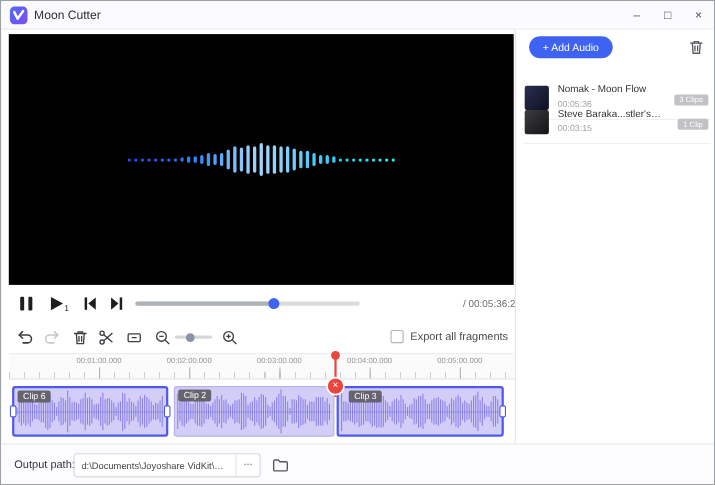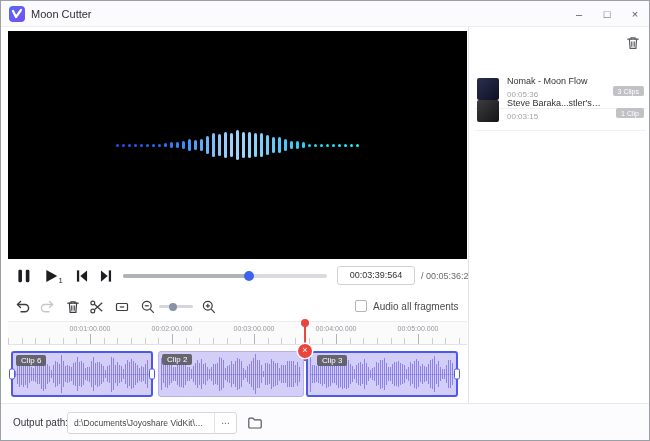--- a/index.html
+++ b/index.html
@@ -174,21 +174,20 @@
   <div class="icnbtn" style="left:96px; top:266px;">
     <svg viewBox="0 0 16 16" fill="currentColor">
         <path d="M3.5 3 L9.5 8 L3.5 13 Z"></path>
         <rect x="10.5" y="3" width="2" height="10"></rect>
       </svg>
   </div>
   <div class="seek">
     <div class="played"></div>
     <div class="thumb"></div>
   </div>
-  <div class="timebox">00:03:39:564</div>
   <div class="totaltime">/ 00:05:36:274</div>
 
   <div class="tool" style="left:14px; top:298px;">
     <svg viewBox="0 0 16 16" fill="none" stroke="currentColor" stroke-width="1.4" stroke-linecap="round" stroke-linejoin="round">
         <path d="M5.5 2.5 L2.5 5.5 L5.5 8.5"></path>
         <path d="M2.5 5.5 H10 a3.6 3.6 0 0 1 0 7.2 H6"></path>
       </svg>
   </div>
   <div class="tool disabled" style="left:38px; top:298px;">
     <svg viewBox="0 0 16 16" fill="none" stroke="currentColor" stroke-width="1.4" stroke-linecap="round" stroke-linejoin="round">
@@ -228,21 +227,21 @@
     <div class="thumb"></div>
   </div>
   <div class="tool" style="left:200px; top:298px;">
     <svg viewBox="0 0 16 16" fill="none" stroke="currentColor" stroke-width="1.2">
         <circle cx="6.8" cy="6.8" r="4.4"></circle>
         <path d="M10.2 10.2 L13.8 13.8"></path>
         <path d="M4.8 6.8 h4 M6.8 4.8 v4"></path>
       </svg>
   </div>
   <div class="checkbox"></div>
-  <div class="mergelabel">Audio all fragments</div>
+  <div class="mergelabel">Export all fragments</div>
 
   <div class="ruler">
     <div class="ticks"></div>
     <div class="majortick" style="left:82px;"></div>
     <div class="majortick" style="left:164px;"></div>
     <div class="majortick" style="left:246px;"></div>
     <div class="majortick" style="left:328px;"></div>
     <div class="majortick" style="left:410px;"></div>
     <div class="ticklabel" style="left:82px;">00:01:00.000</div>
     <div class="ticklabel" style="left:164px;">00:02:00.000</div>
@@ -477,20 +476,21 @@
         <i style="height: 17.9px;"></i>
         <i style="height: 27.1px;"></i>
         <i style="height: 28.9px;"></i>
         <i style="height: 22.8px;"></i>
       </div>
     <div class="cliptag clip3tag">Clip 3</div>
     <div class="handle r"></div>
   </div>
 
   <div class="sidebar">
+    <div class="addbtn">+ Add Audio</div>
     <div class="sb-trash">
       <svg viewBox="0 0 16 16" fill="none" stroke="currentColor" stroke-width="1.2" stroke-linecap="round">
           <path d="M2.8 4.2 H13.2"></path>
           <path d="M6 4.2 V2.8 h4 v1.4"></path>
           <path d="M4.4 4.2 L5.1 13.4 h5.8 L11.6 4.2"></path>
           <path d="M6.8 6.8 v4.4 M9.2 6.8 v4.4"></path>
         </svg>
     </div>
 
     <div class="item t0" style="top:44px;">

